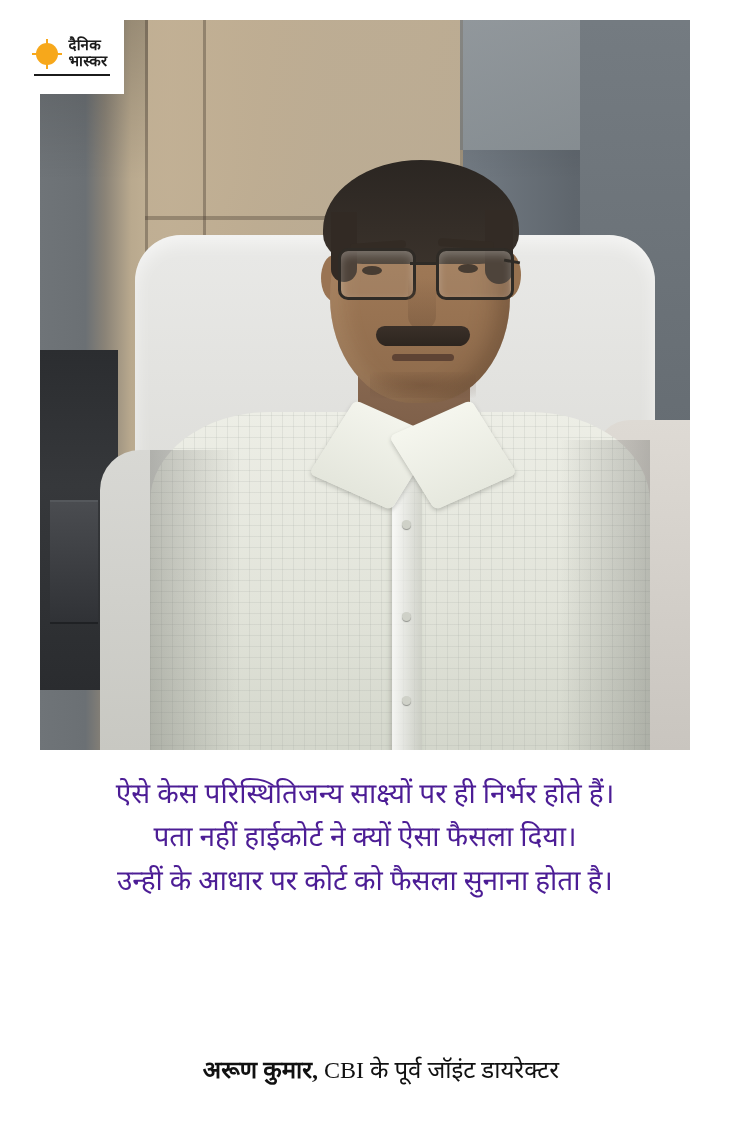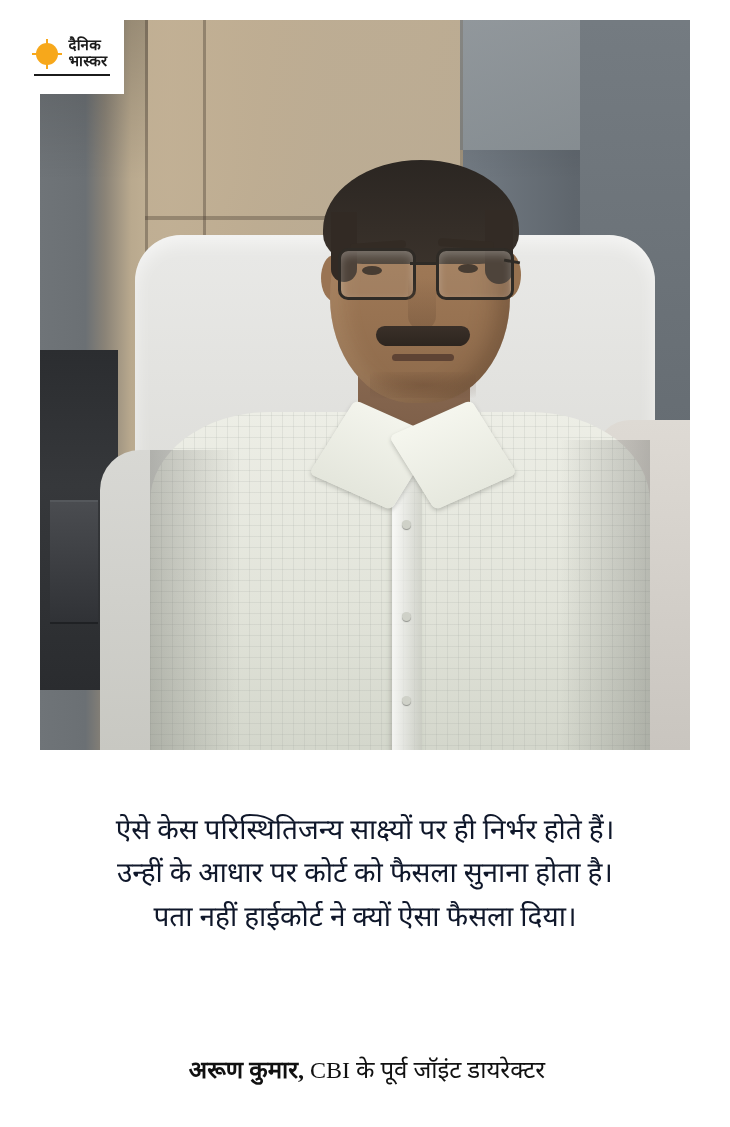--- a/index.html
+++ b/index.html
@@ -317,27 +317,26 @@
   
   .quote {
     position: absolute;
     left: 30px;
     top: 772px;
     width: 670px;
     text-align: center;
     font-family: "Liberation Serif", serif;
     font-size: 28px;
     line-height: 1.55;
-    color: #0f172a;
-    margin-top: 36px;
+    color: #4c1d95;
   }
   .quote p { margin: 0; }
   .attrib {
     position: absolute;
-    left: 32px;
+    left: 46px;
     top: 1052px;
     width: 670px;
     text-align: center;
     font-family: "Liberation Serif", serif;
     font-size: 24px;
     color: #111111;
   }
   .attrib .name { font-weight: bold; }
 </style>
 </head>
@@ -400,22 +399,22 @@
       <div class="logo-text">
         <span>दैनिक</span>
         <span>भास्कर</span>
       </div>
     </div>
     <div class="logo-rule"></div>
   </div>
 
   <div class="quote">
     <p>ऐसे केस परिस्थितिजन्य साक्ष्यों पर ही निर्भर होते हैं।</p>
+    <p>पता नहीं हाईकोर्ट ने क्यों ऐसा फैसला दिया।</p>
     <p>उन्हीं के आधार पर कोर्ट को फैसला सुनाना होता है।</p>
-    <p>पता नहीं हाईकोर्ट ने क्यों ऐसा फैसला दिया।</p>
   </div>
 
   <div class="attrib">
     <span class="name">अरूण कुमार,</span>
     <span>CBI के पूर्व जॉइंट डायरेक्टर</span>
   </div>
 
 </div>
 
 </body></html>

